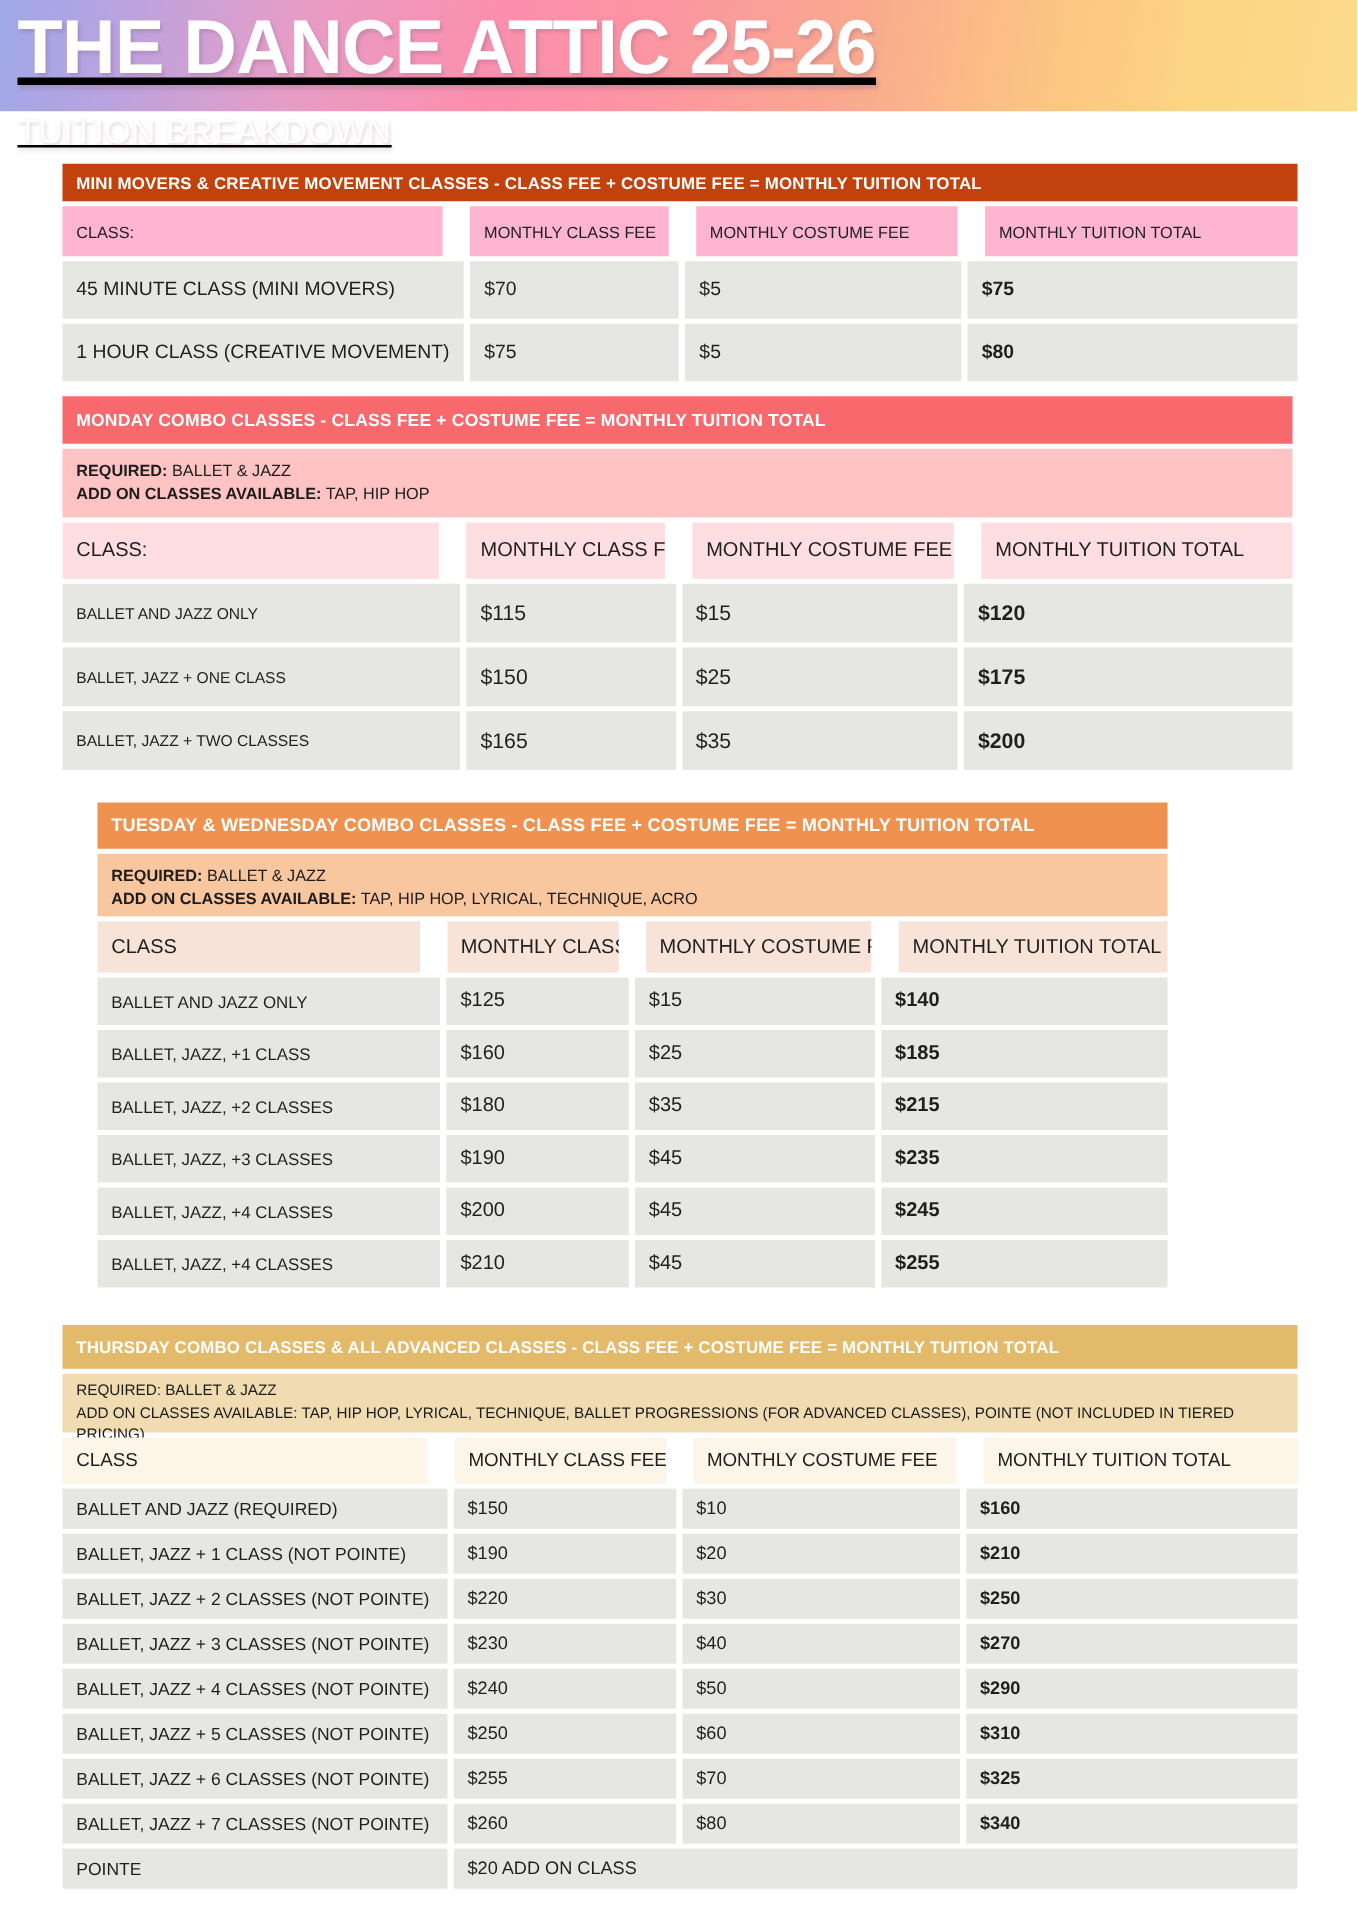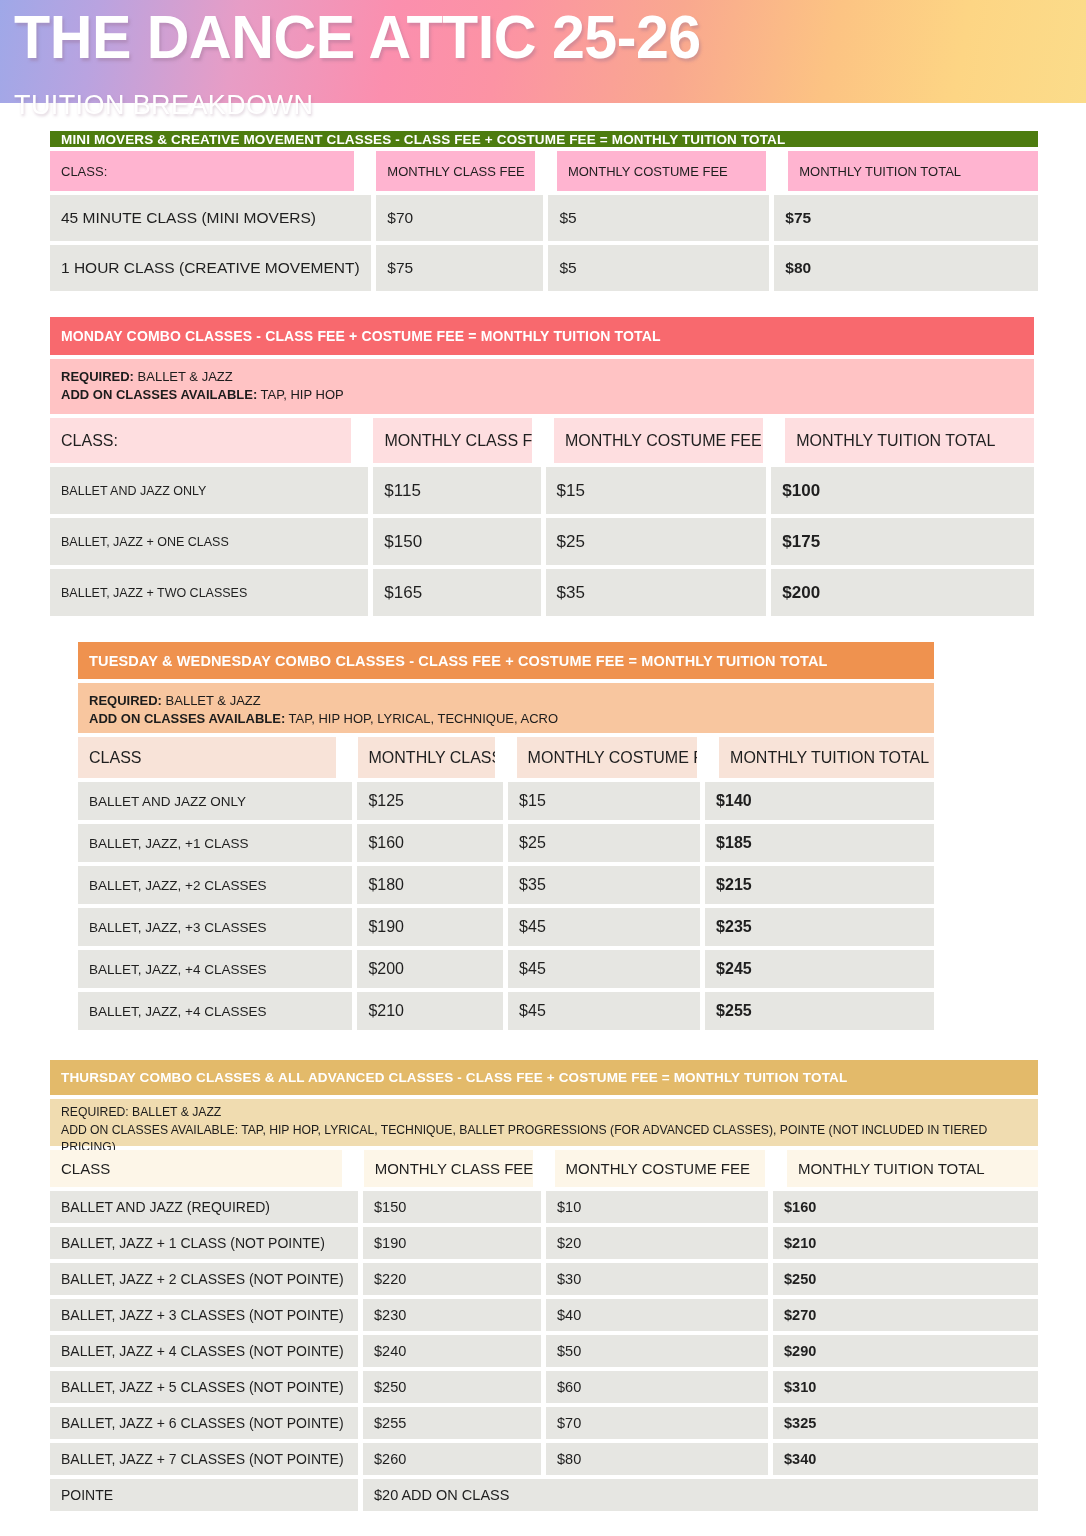--- a/index.html
+++ b/index.html
@@ -17,32 +17,33 @@
     position: relative;
     width: 1086px;
     height: 1536px;
     background: #ffffff;
   }
 
   
   .banner {
     position: relative;
     width: 1086px;
-    height: 103px;
+    height: 89px;
     background: linear-gradient(100deg,
         #9fa8e8 0%,
         #b9a3e0 9%,
         #e79dc6 22%,
         #fb8fae 36%,
         #fc93a4 46%,
         #f9a88f 62%,
         #fcc383 76%,
         #fdd584 88%,
         #fbdc8a 100%);
     padding: 4px 0 15px 14px;
+    text-decoration: underline;
   }
   .banner-title {
     font-family: "Liberation Sans Narrow", "Liberation Sans", sans-serif;
     font-weight: 700;
     font-size: 61px;
     line-height: 66px;
     letter-spacing: -0.5px;
     color: #ffffff;
     text-shadow: 2px 3px 3px rgba(150,110,140,0.35);
     transform: scaleX(0.97);
@@ -98,21 +99,21 @@
   .cell + .cell { margin-left: 5px; }
 
   .hdr-cell { font-size: 14.5px; color: #1f1f1f; font-weight: 400; }
   .data-cell { font-size: 15px; color: #1f1f1f; background: #e6e6e2; }
   .data-cell.total { font-weight: 700; }
 
   .gapafter { margin-top: 4px; gap: 17px; }
 
   
   #sec1 { left: 50px; top: 131px; width: 988px; }
-  #sec1 .bar { background: #4d7c0f; height: 16px; }
+  #sec1 .bar { background: #c2410c; height: 30px; }
   #sec1 .hdr-cell { background: #ffb4d0; height: 40px; font-size: 13px; }
   #sec1 .data-cell { height: 46px; font-size: 15.5px; }
   #sec1 .c1 { width: 323px; }
   #sec1 .c2 { width: 168px; }
   #sec1 .c3 { width: 222px; }
   #sec1 .c4 { width: 265px; }
 
   
   #sec2 { left: 50px; top: 317px; width: 984px; }
   #sec2 .bar { background: #f8696e; height: 38px; font-size: 14px; }
@@ -191,21 +192,21 @@
     <div class="row gapafter">
       <div class="cell hdr-cell c1">CLASS:</div>
       <div class="cell hdr-cell c2">MONTHLY CLASS FEE</div>
       <div class="cell hdr-cell c3">MONTHLY COSTUME FEE</div>
       <div class="cell hdr-cell c4">MONTHLY TUITION TOTAL</div>
     </div>
     <div class="row">
       <div class="cell data-cell name c1">BALLET AND JAZZ ONLY</div>
       <div class="cell data-cell c2">$115</div>
       <div class="cell data-cell c3">$15</div>
-      <div class="cell data-cell total c4">$100</div>
+      <div class="cell data-cell total c4">$120</div>
     </div>
     <div class="row">
       <div class="cell data-cell name c1">BALLET, JAZZ + ONE CLASS</div>
       <div class="cell data-cell c2">$150</div>
       <div class="cell data-cell c3">$25</div>
       <div class="cell data-cell total c4">$175</div>
     </div>
     <div class="row">
       <div class="cell data-cell name c1">BALLET, JAZZ + TWO CLASSES</div>
       <div class="cell data-cell c2">$165</div>

